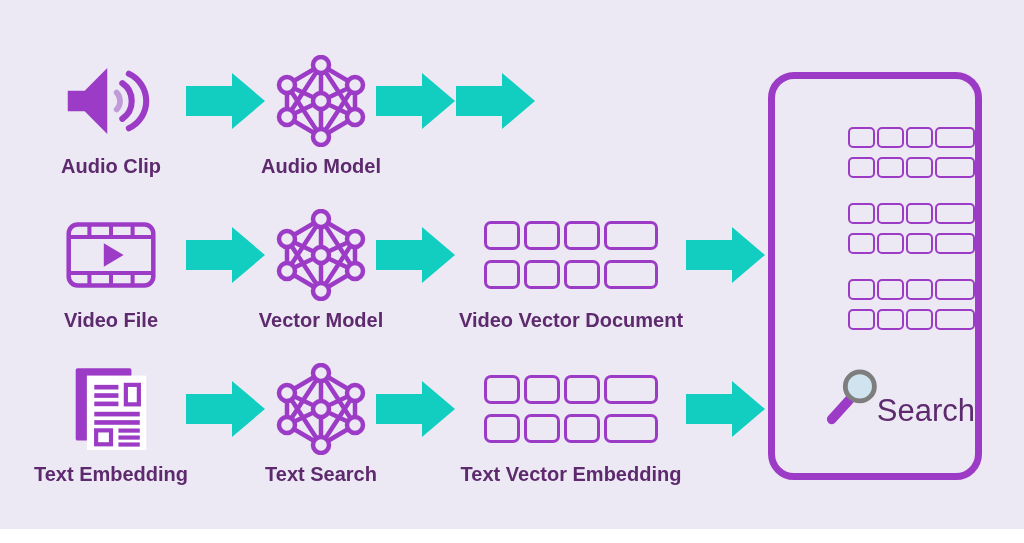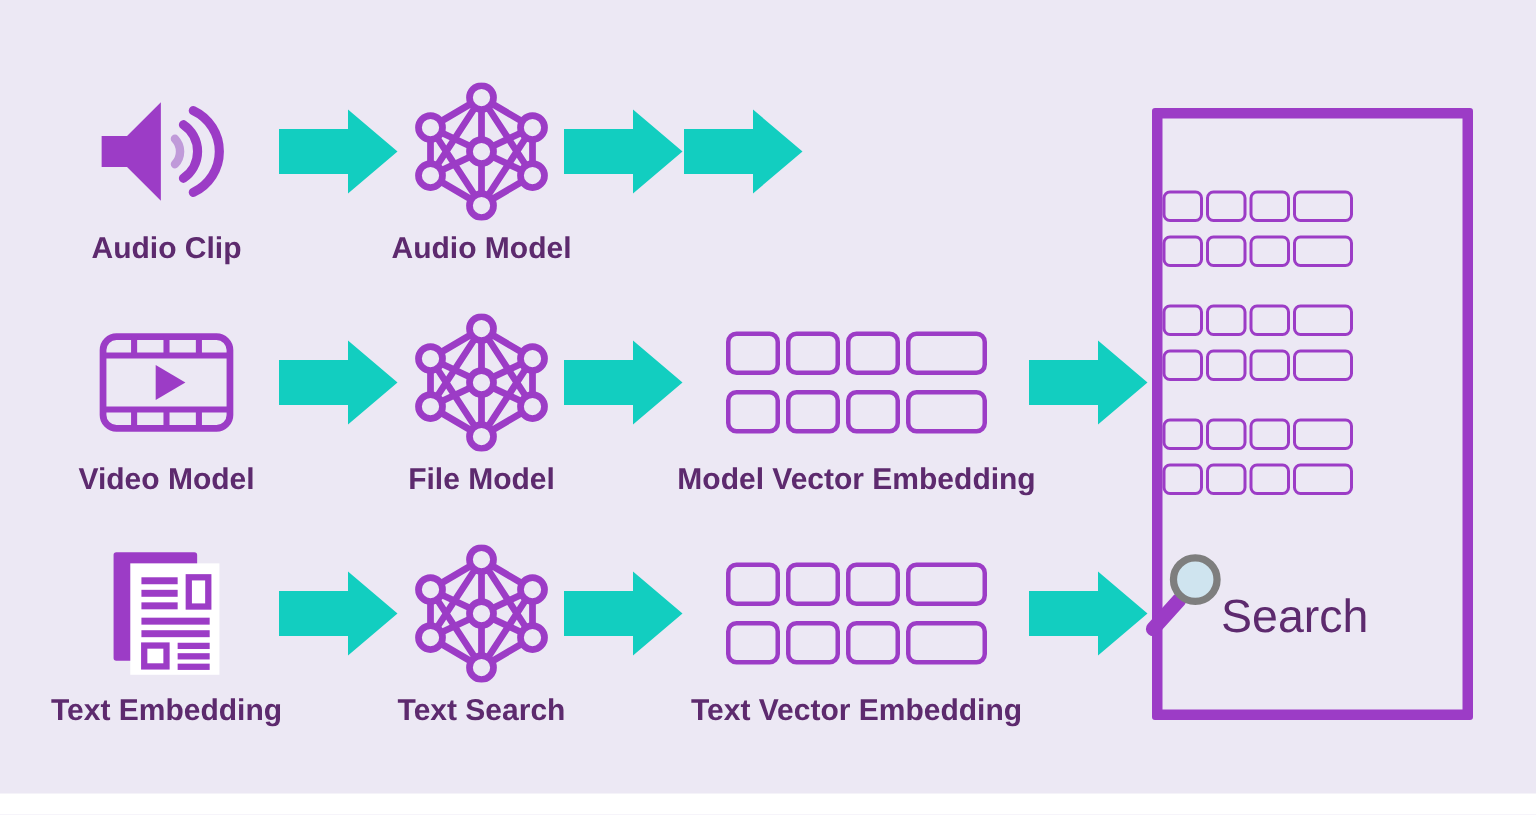--- a/index.html
+++ b/index.html
@@ -35,22 +35,22 @@
   .vec-cell{width:36px;height:29px;border:3px solid var(--purple);border-radius:7px;box-sizing:border-box;}
   .vec-cell.wide{width:54px;}
   .vec-group.mini{gap:9px;}
   .mini .vec-row{gap:2px;}
   .mini .vec-cell{width:27px;height:21px;border-width:2.5px;border-radius:5px;}
   .mini .vec-cell.wide{width:40px;}
 
   
   .db{
     position:absolute;left:768px;top:72px;width:214px;height:408px;
-    border:7px solid var(--purple);border-radius:2px;box-sizing:border-box;
-    display:flex;flex-direction:column;align-items:flex-start;padding-top:48px;gap:25px;
+    border:7px solid var(--purple);border-radius:26px;box-sizing:border-box;
+    display:flex;flex-direction:column;align-items:flex-end;padding-top:48px;gap:25px;
   }
   .search{display:flex;align-items:flex-end;margin-top:12px;margin-left:-14px;}
   .search-label{font-size:31px;font-weight:500;color:var(--purple-dark);line-height:1;margin-left:-9px;margin-bottom:3px;}
 
   
   .nn-line{stroke:var(--purple);stroke-width:4.5;stroke-linecap:round;}
   .nn-node{fill:var(--background);stroke:var(--purple);stroke-width:4.5;}
   .spk-body{fill:var(--purple);}
   .wave{fill:none;stroke:var(--purple);stroke-width:6.5;stroke-linecap:round;}
   .wave.inner{stroke:var(--wave-light);stroke-width:6;}
@@ -142,21 +142,21 @@
             <line class="vid-line" x1="3" y1="57" x2="97" y2="57"></line>
             <line class="vid-line" x1="26" y1="3" x2="26" y2="17"></line>
             <line class="vid-line" x1="50" y1="3" x2="50" y2="17"></line>
             <line class="vid-line" x1="74" y1="3" x2="74" y2="17"></line>
             <line class="vid-line" x1="26" y1="57" x2="26" y2="71"></line>
             <line class="vid-line" x1="50" y1="57" x2="50" y2="71"></line>
             <line class="vid-line" x1="74" y1="57" x2="74" y2="71"></line>
             <polygon class="vid-play" points="42,24 64,37 42,50"></polygon>
           </svg>
         </div>
-        <div class="stage-label">Video Model</div>
+        <div class="stage-label">Video File</div>
       </div>
 
       <svg class="arrow" viewBox="0 0 80 58">
         <polygon class="arrow-poly" points="0,14 46,14 46,1 79,29 46,57 46,44 0,44"></polygon>
       </svg>
 
       <div class="stage model">
         <div class="icon-box">
           <svg width="90" height="92" viewBox="0 0 90 92">
             <g class="nn-line">
@@ -181,21 +181,21 @@
               <circle cx="45" cy="10" r="8"></circle>
                 <circle cx="11" cy="30" r="8"></circle>
                 <circle cx="79" cy="30" r="8"></circle>
               <circle cx="45" cy="46" r="8"></circle>
                 <circle cx="11" cy="62" r="8"></circle>
                 <circle cx="79" cy="62" r="8"></circle>
               <circle cx="45" cy="82" r="8"></circle>
             </g>
           </svg>
         </div>
-        <div class="stage-label">File Model</div>
+        <div class="stage-label">Vector Model</div>
       </div>
 
       <svg class="arrow" viewBox="0 0 80 58">
         <polygon class="arrow-poly" points="0,14 46,14 46,1 79,29 46,57 46,44 0,44"></polygon>
       </svg>
 
       <div class="stage embed">
         <div class="icon-box">
           <div class="vec-group">
             <div class="vec-row">
@@ -205,21 +205,21 @@
                 <div class="vec-cell wide"></div>
               </div>
             <div class="vec-row">
                 <div class="vec-cell"></div>
                 <div class="vec-cell"></div>
                 <div class="vec-cell"></div>
                 <div class="vec-cell wide"></div>
               </div>
           </div>
         </div>
-        <div class="stage-label">Model Vector Embedding</div>
+        <div class="stage-label">Video Vector Document</div>
       </div>
 
       <svg class="arrow" viewBox="0 0 80 58">
         <polygon class="arrow-poly" points="0,14 46,14 46,1 79,29 46,57 46,44 0,44"></polygon>
       </svg>
     </div>
 
     <div class="pipe-row">
       <div class="stage source">
         <div class="icon-box">

